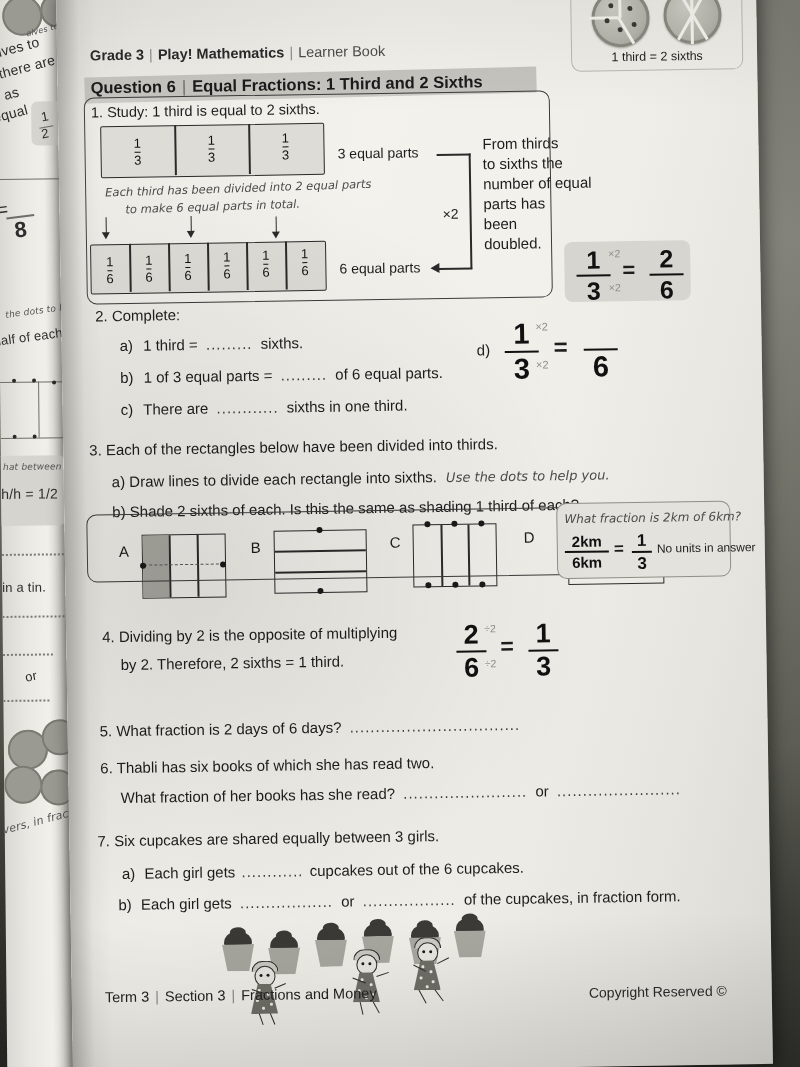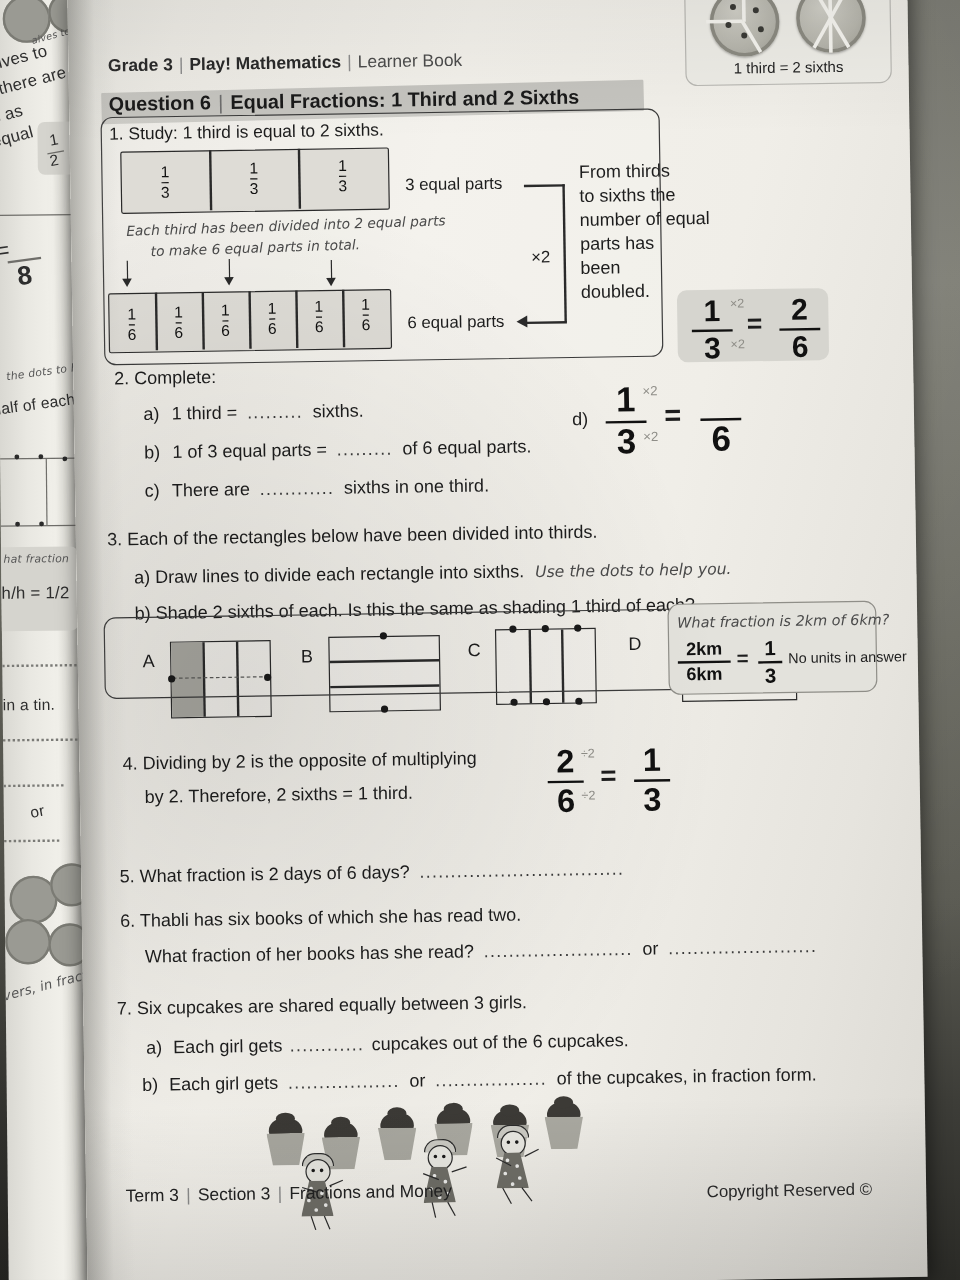--- a/index.html
+++ b/index.html
@@ -223,21 +223,21 @@
   <div class="lp-text" style="left:-6px;top:340px;font-size:13px;transform:rotate(-7deg);">half of each?</div>
   <div class="lp-line" style="left:0;top:388px;width:64px;"></div>
   <div class="lp-dot" style="left:12px;top:385px;"></div>
   <div class="lp-dot" style="left:32px;top:385px;"></div>
   <div class="lp-dot" style="left:52px;top:387px;"></div>
   <div class="lp-line" style="left:38px;top:388px;width:1px;height:56px;"></div>
   <div class="lp-line" style="left:0;top:444px;width:64px;"></div>
   <div class="lp-dot" style="left:12px;top:441px;"></div>
   <div class="lp-dot" style="left:32px;top:441px;"></div>
   <div class="lp-box" style="left:-6px;top:462px;width:70px;height:70px;"></div>
-  <div class="lp-text lp-hand" style="left:2px;top:468px;font-size:9px;">hat fraction</div>
+  <div class="lp-text lp-hand" style="left:2px;top:468px;font-size:9px;">hat between</div>
   <div class="lp-text" style="left:0px;top:492px;font-size:14px;">h/h = 1/2</div>
   <div class="lp-dotline" style="left:0;top:560px;width:62px;"></div>
   <div class="lp-text" style="left:0px;top:586px;font-size:13px;">in a tin.</div>
   <div class="lp-dotline" style="left:0;top:622px;width:62px;"></div>
   <div class="lp-dotline" style="left:0;top:660px;width:50px;"></div>
   <div class="lp-text" style="left:22px;top:676px;font-size:13px;transform:rotate(-10deg);">or</div>
   <div class="lp-dotline" style="left:0;top:706px;width:46px;"></div>
   <div class="lp-cookie" style="left:4px;top:736px;width:40px;height:40px;"></div>
   <div class="lp-cookie" style="left:38px;top:726px;width:36px;height:36px;"></div>
   <div class="lp-cookie" style="left:0px;top:772px;width:38px;height:38px;"></div>

